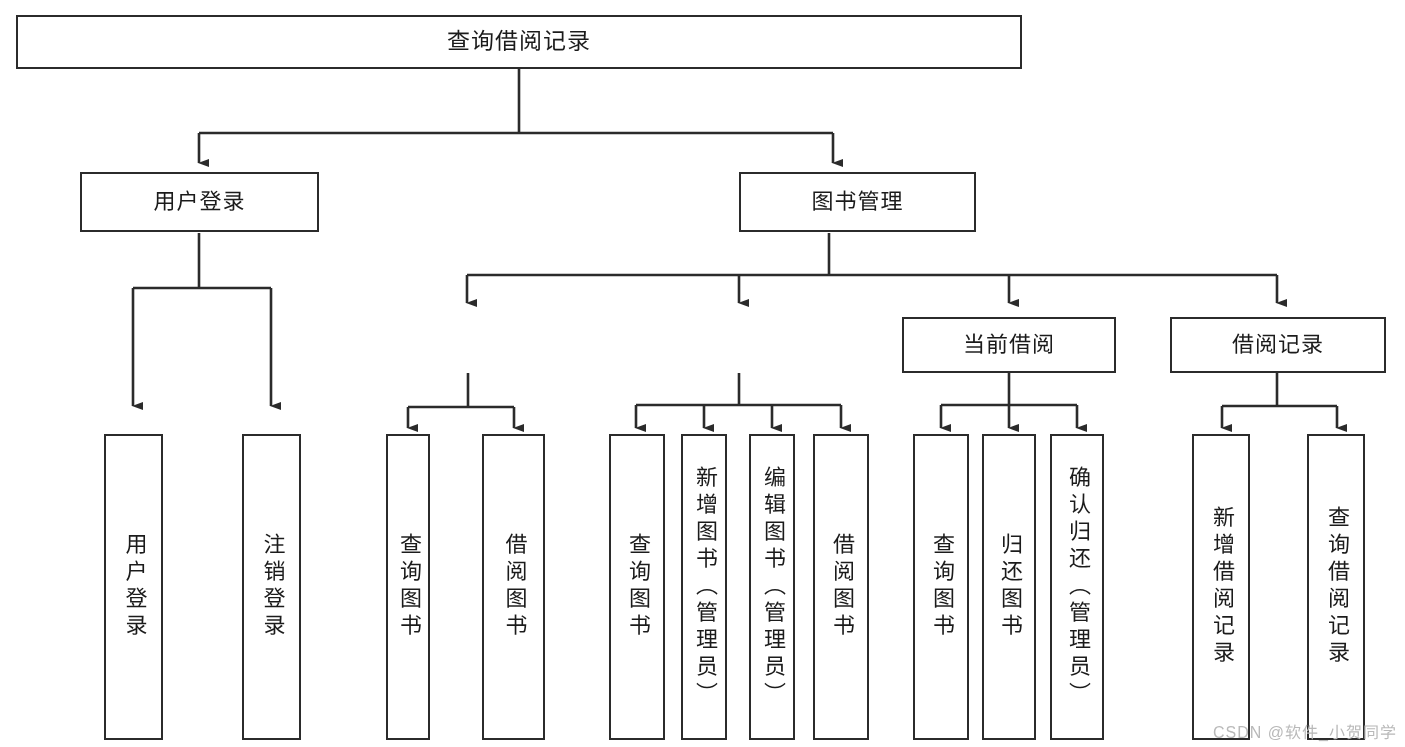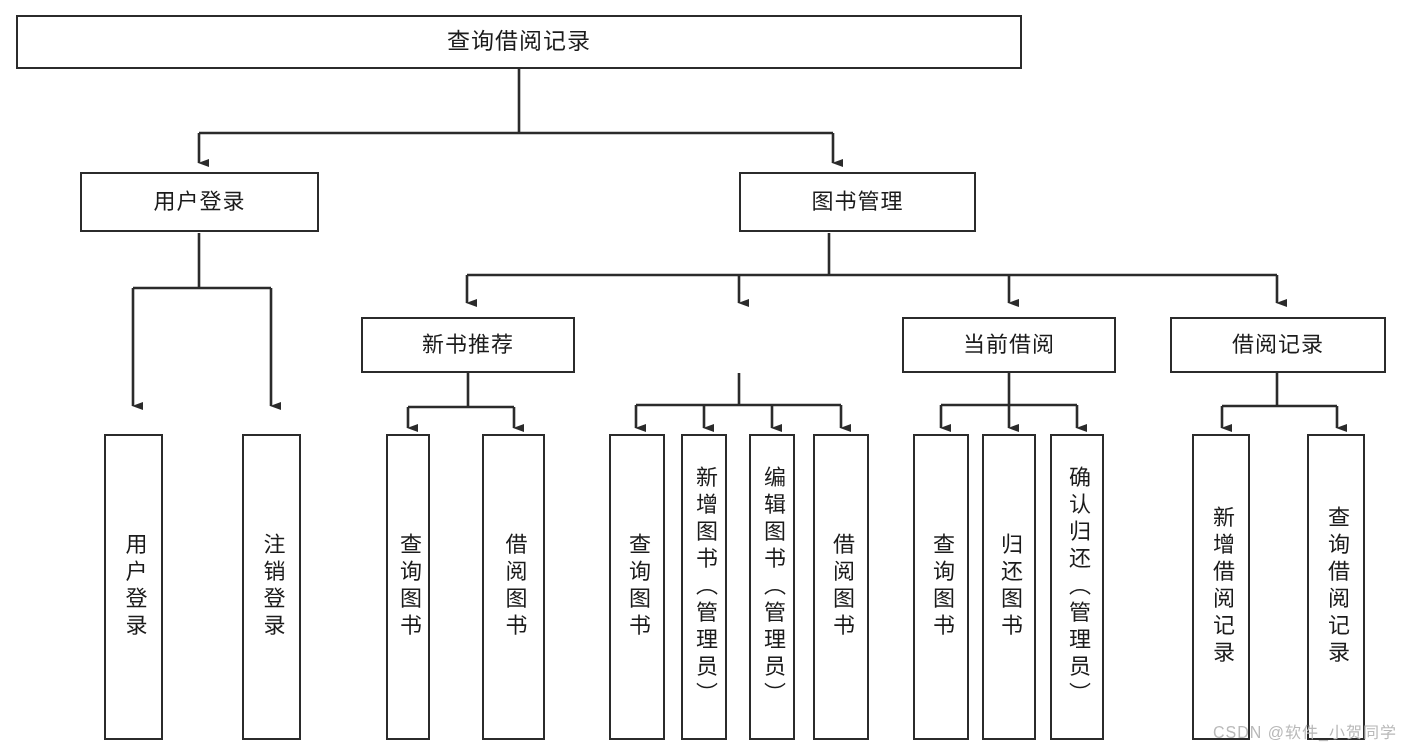--- a/index.html
+++ b/index.html
@@ -131,23 +131,20 @@
     <span>查询借阅记录</span>
   </div>
 
   <div class="node node-h" style="left:80px; top:172px; width:239px; height:60px;">
     <span>用户登录</span>
   </div>
   <div class="node node-h" style="left:711px; top:172px; width:237px; height:60px;margin-left:28px;">
     <span>图书管理</span>
   </div>
 
-  <div class="node node-h" style="left:361px; top:317px; width:214px; height:56px;">
-    <span>新书推荐</span>
-  </div>
   <div class="node node-h" style="left:902px; top:317px; width:214px; height:56px;">
     <span>当前借阅</span>
   </div>
   <div class="node node-h" style="left:1170px; top:317px; width:216px; height:56px;">
     <span>借阅记录</span>
   </div>
 
   <div class="node node-v" style="left:104px; top:434px; width:59px; height:306px;">
     <span class="vtext">用户登录</span>
   </div>

